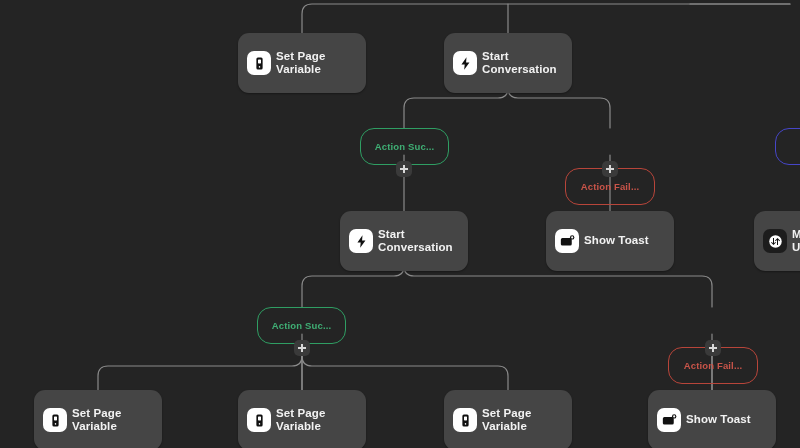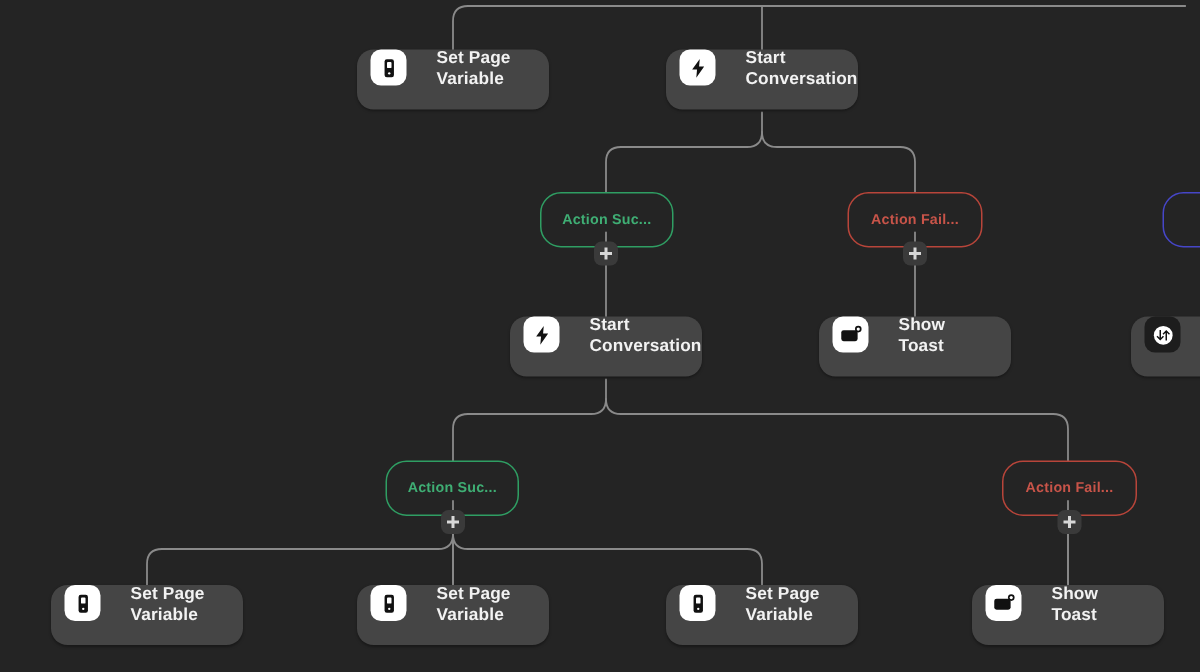--- a/index.html
+++ b/index.html
@@ -25,25 +25,26 @@
     top: 0;
     width: 800px;
     height: 448px;
     pointer-events: none;
   }
   
   .node {
     position: absolute;
     box-sizing: border-box;
     display: flex;
-    gap: 20px;
+    align-items: center;
+    gap: 5px;
     background: #454545;
     border-radius: 11px;
     padding: 0 14px 0 9px;
-    height: 40px;
+    height: 60px;
     box-shadow: 0 1px 2px rgba(0,0,0,0.35);
   }
   .node .ico {
     flex: 0 0 auto;
     width: 24px;
     height: 24px;
     border-radius: 7px;
     background: #ffffff;
     display: flex;
     align-items: center;
@@ -71,21 +72,21 @@
     justify-content: center;
     padding: 0 14px;
   }
   .pill .ptxt {
     font-size: 9.5px;
     font-weight: bold;
     letter-spacing: 0.15px;
     color: #3fae74;
     white-space: nowrap;
   }
-  .pill.fail { border-color: #b8453a; }
+  .pill.fail { border-color: #b8453a; margin-top: 40px; }
   .pill.fail .ptxt { color: #c85449; }
   .pill.info { border-color: #4646c8; }
   .pill.info .ptxt { color: #6a6ad8; }
   
   .plus {
     position: absolute;
     width: 16px;
     height: 16px;
     border-radius: 5px;
     background: #3a3a3a;

